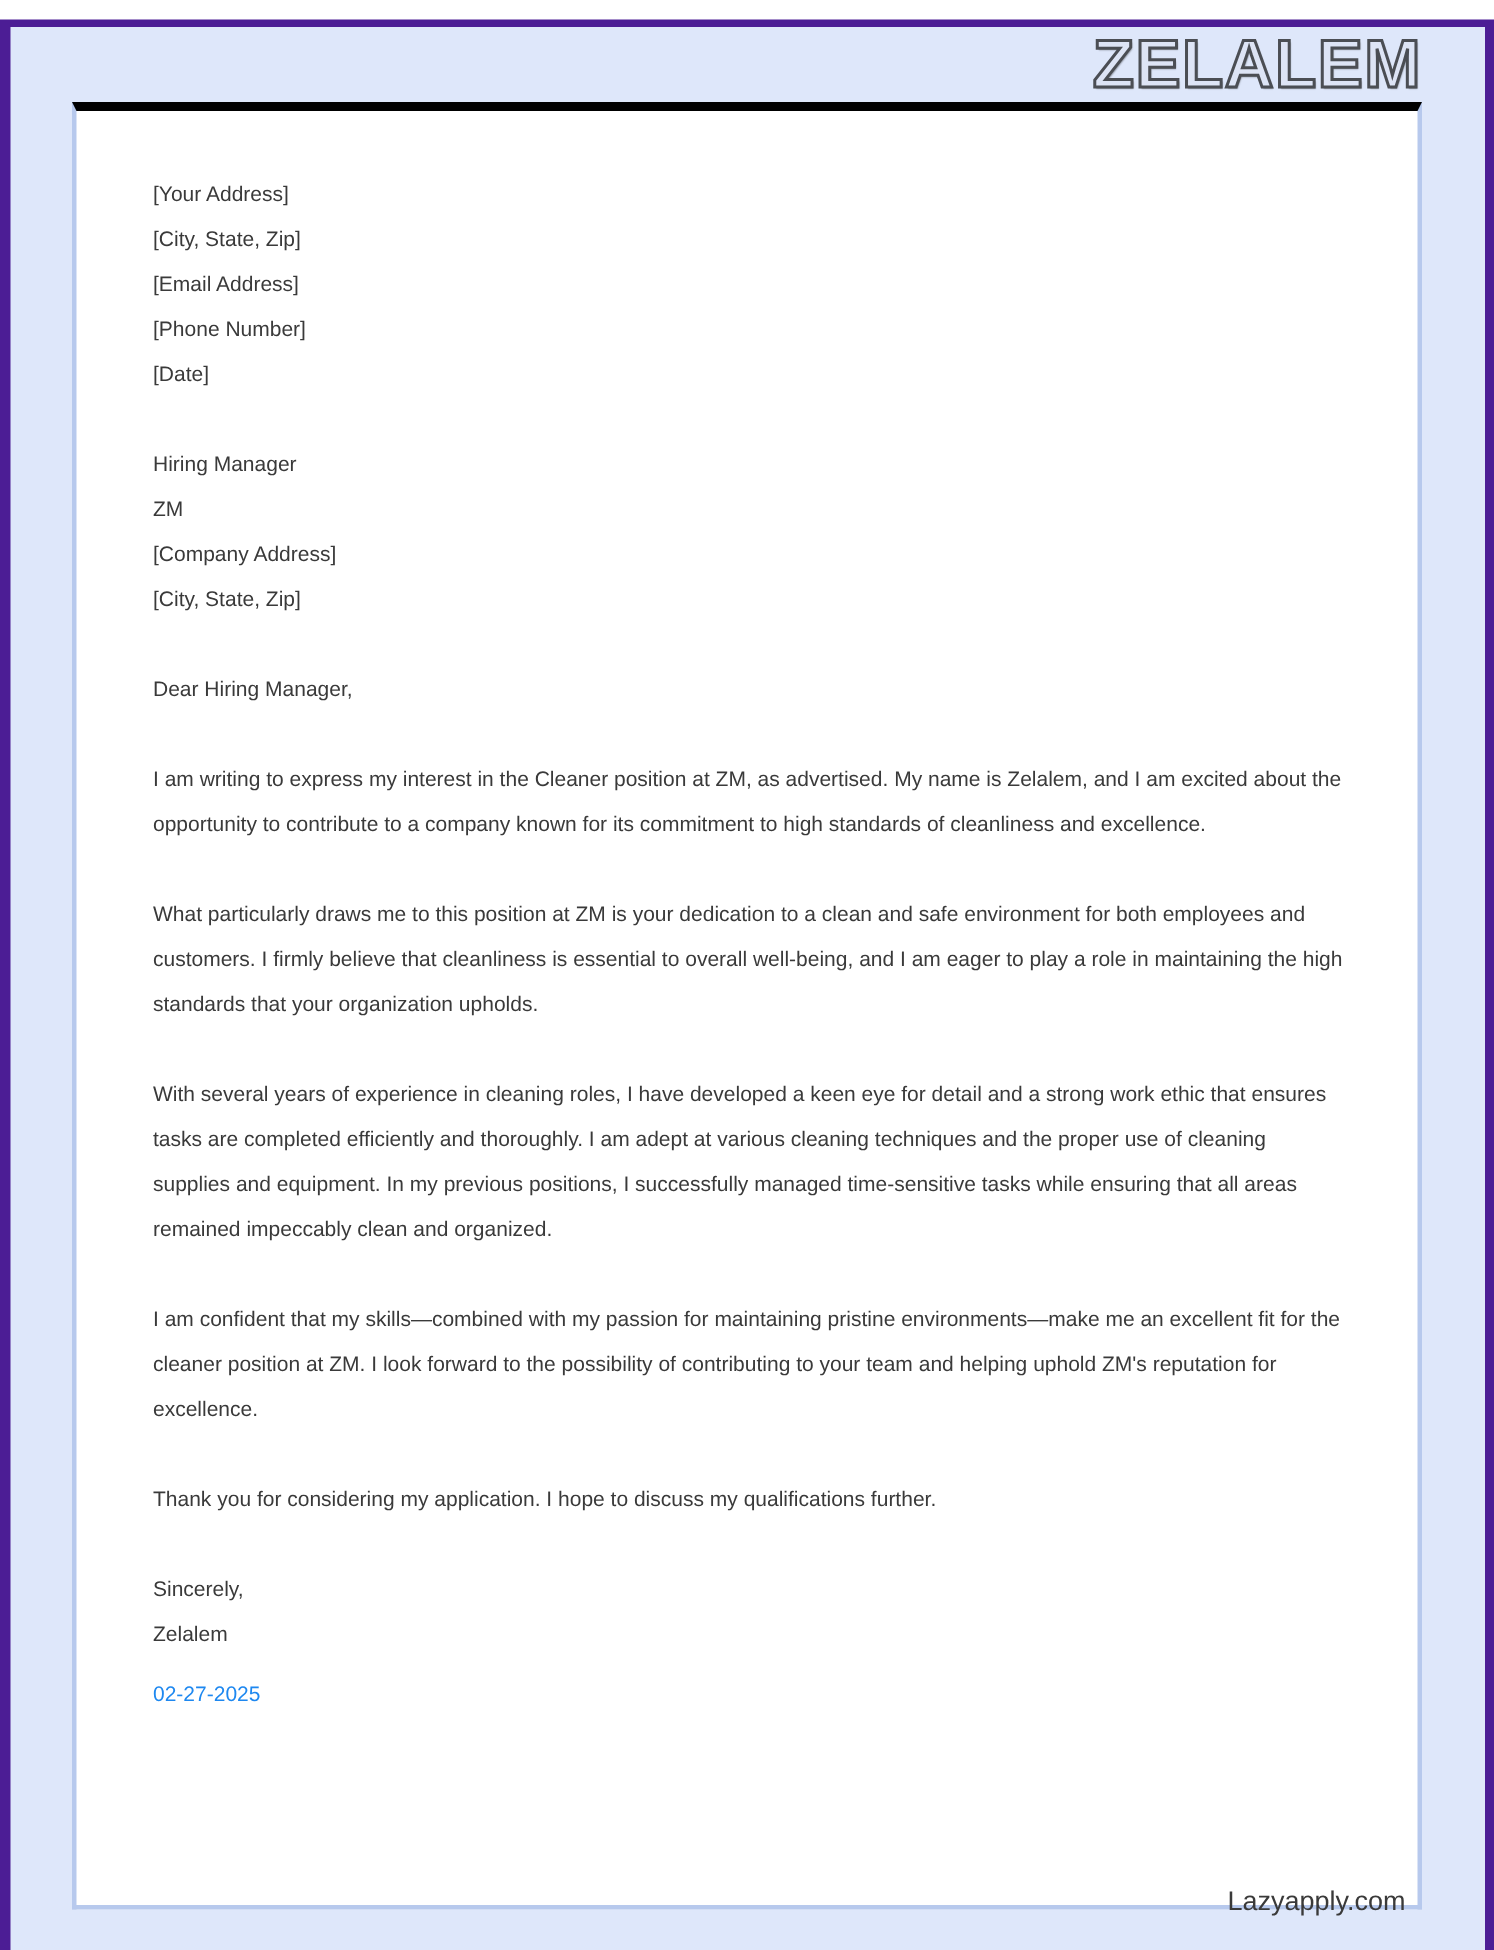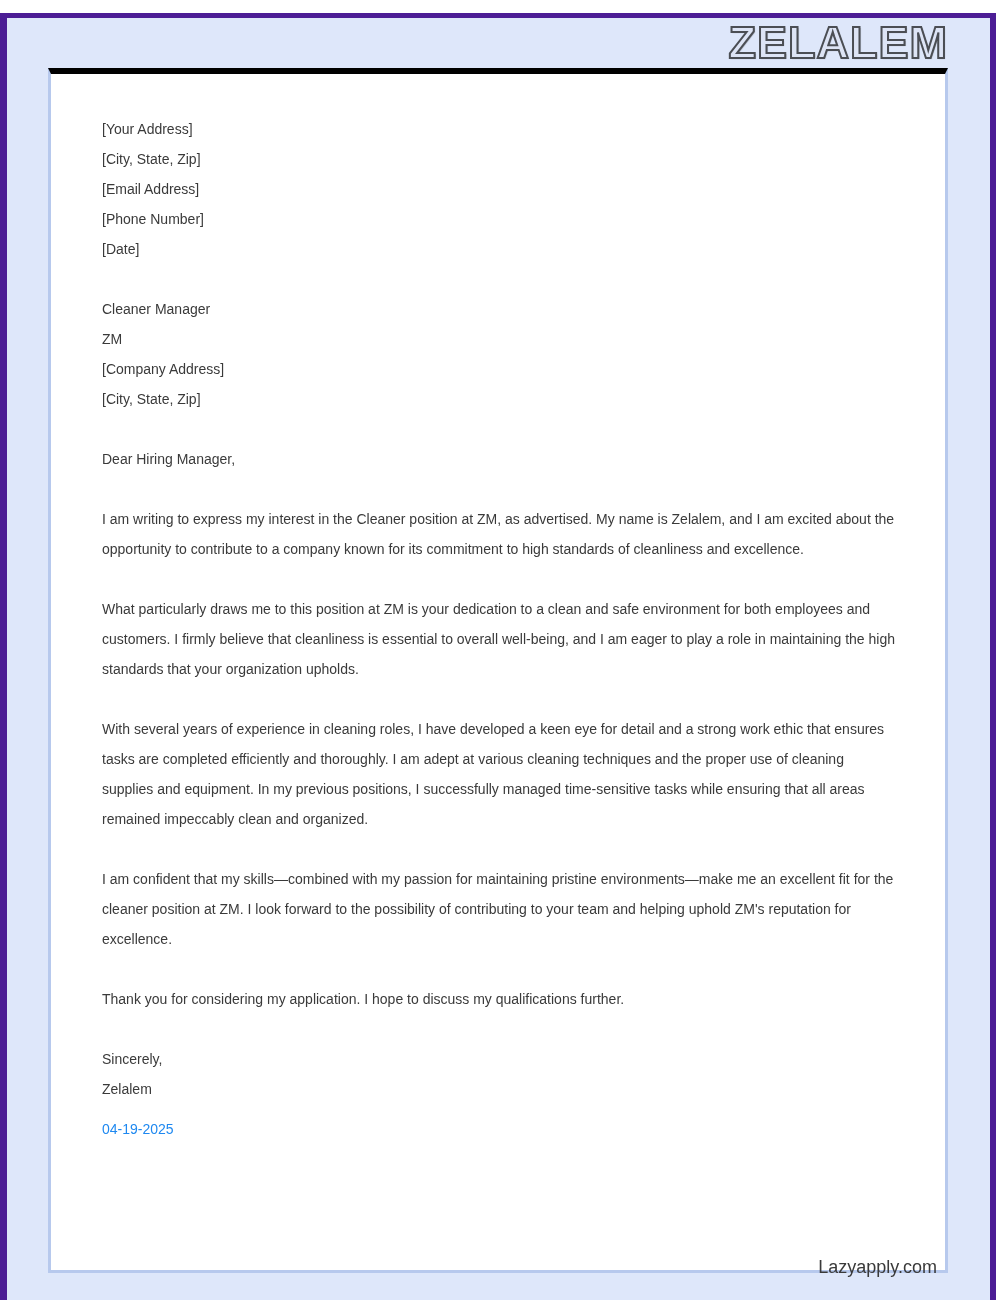--- a/index.html
+++ b/index.html
@@ -92,37 +92,37 @@
 
       <div class="block">
         <p>[Your Address]</p>
         <p>[City, State, Zip]</p>
         <p>[Email Address]</p>
         <p>[Phone Number]</p>
         <p>[Date]</p>
       </div>
 
       <div class="block">
-        <p>Cleaner Manager</p>
+        <p>Hiring Manager</p>
         <p>ZM</p>
         <p>[Company Address]</p>
         <p>[City, State, Zip]</p>
       </div>
 
       <p class="para">Dear Hiring Manager,</p>
 
       <p class="para">I am writing to express my interest in the Cleaner position at ZM, as advertised. My name is Zelalem, and I am excited about the opportunity to contribute to a company known for its commitment to high standards of cleanliness and excellence.</p>
       <p class="para">What particularly draws me to this position at ZM is your dedication to a clean and safe environment for both employees and customers. I firmly believe that cleanliness is essential to overall well-being, and I am eager to play a role in maintaining the high standards that your organization upholds.</p>
       <p class="para">With several years of experience in cleaning roles, I have developed a keen eye for detail and a strong work ethic that ensures tasks are completed efficiently and thoroughly. I am adept at various cleaning techniques and the proper use of cleaning supplies and equipment. In my previous positions, I successfully managed time-sensitive tasks while ensuring that all areas remained impeccably clean and organized.</p>
       <p class="para">I am confident that my skills—combined with my passion for maintaining pristine environments—make me an excellent fit for the cleaner position at ZM. I look forward to the possibility of contributing to your team and helping uphold ZM's reputation for excellence.</p>
       <p class="para">Thank you for considering my application. I hope to discuss my qualifications further.</p>
 
       <div>
         <p>Sincerely,</p>
         <p>Zelalem</p>
-        <span class="date-link">04-19-2025</span>
+        <span class="date-link">02-27-2025</span>
       </div>
 
     </div>
 
     <div class="watermark">Lazyapply.com</div>
   </div>
 </div>
 
 </body></html>

